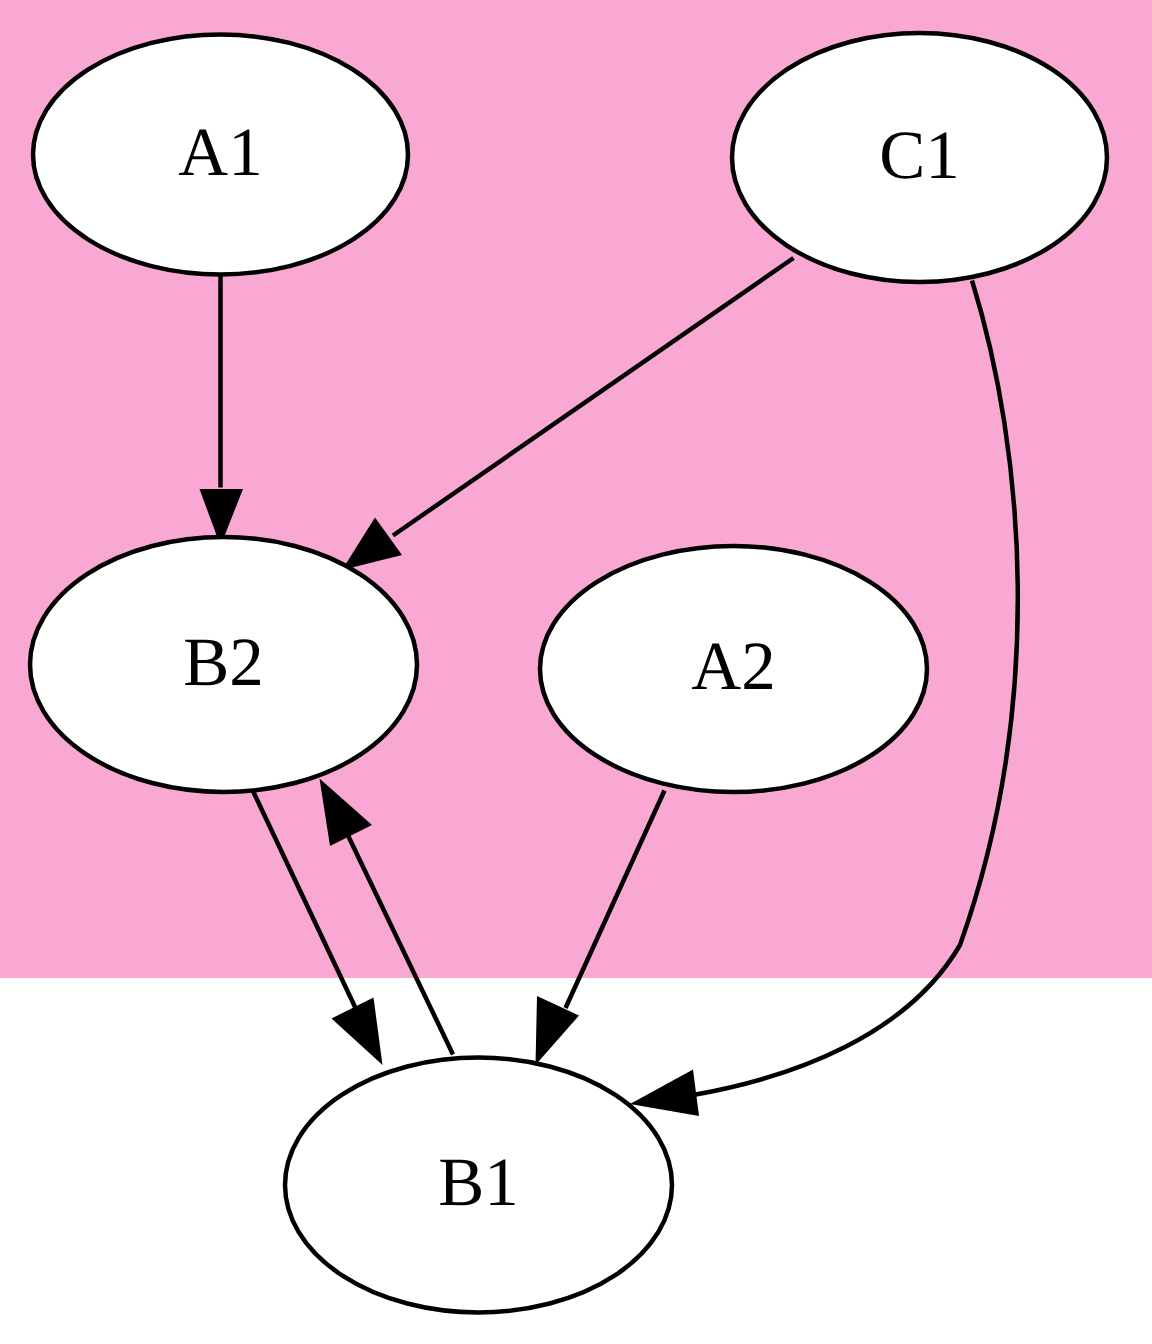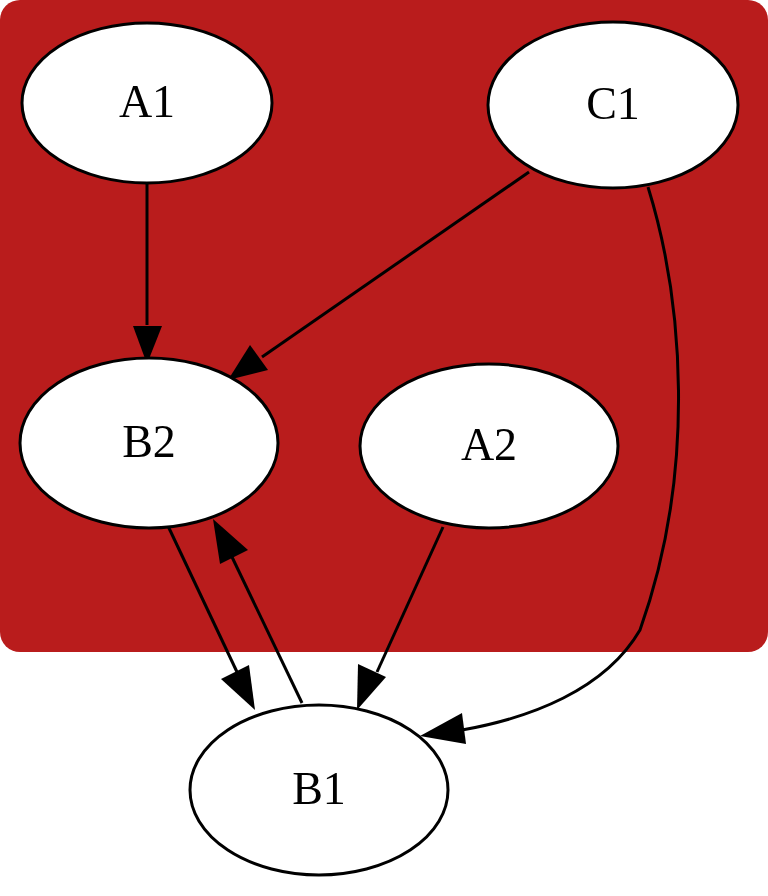--- a/index.html
+++ b/index.html
@@ -10,22 +10,21 @@
   body {
     width: 768px;
     height: 896px;
     font-family: "Liberation Serif", "DejaVu Serif", serif;
     overflow: hidden;
   }
   #graph-canvas {
     position: relative;
     width: 768px;
     height: 652px;
-    background: #b91c1c;
-    border-radius: 20px;
+    background: #f9a8d4;
   }
   svg#graph-svg {
     display: block;
     width: 768px;
     height: 896px;
   }
   .node-ellipse {
     fill: #ffffff;
   }
   .node-label {

